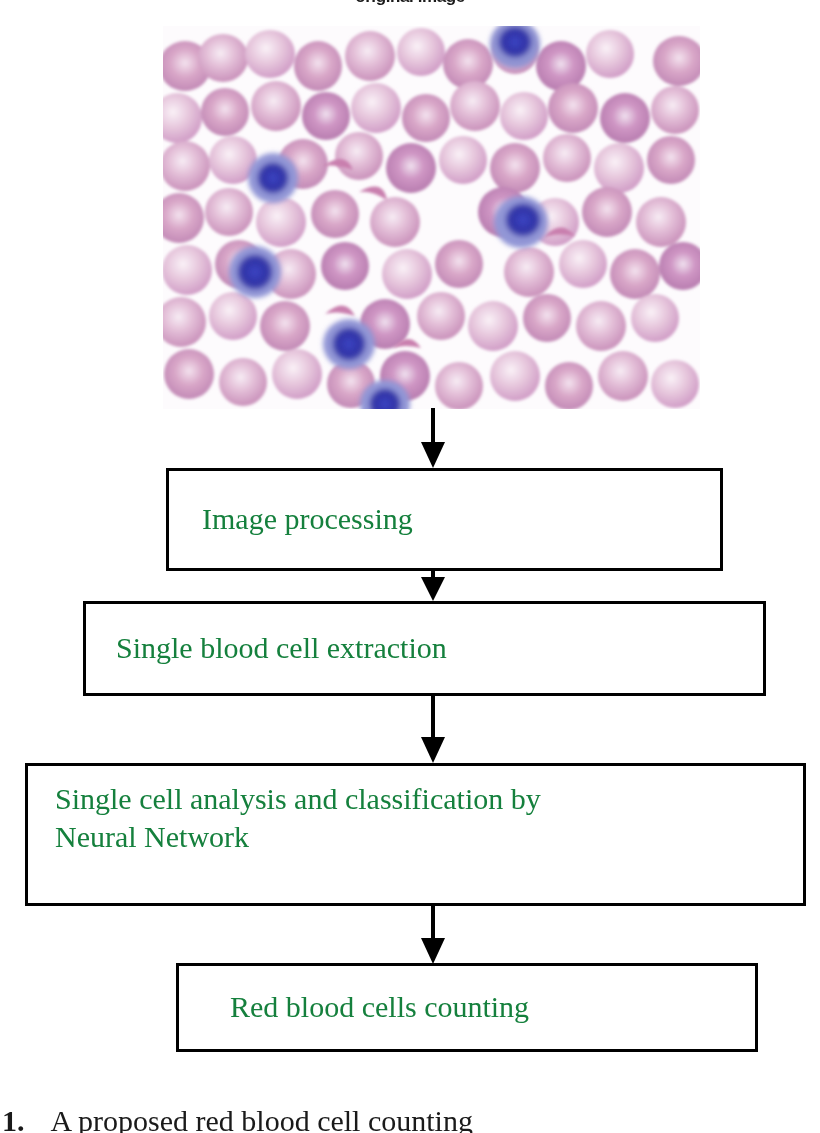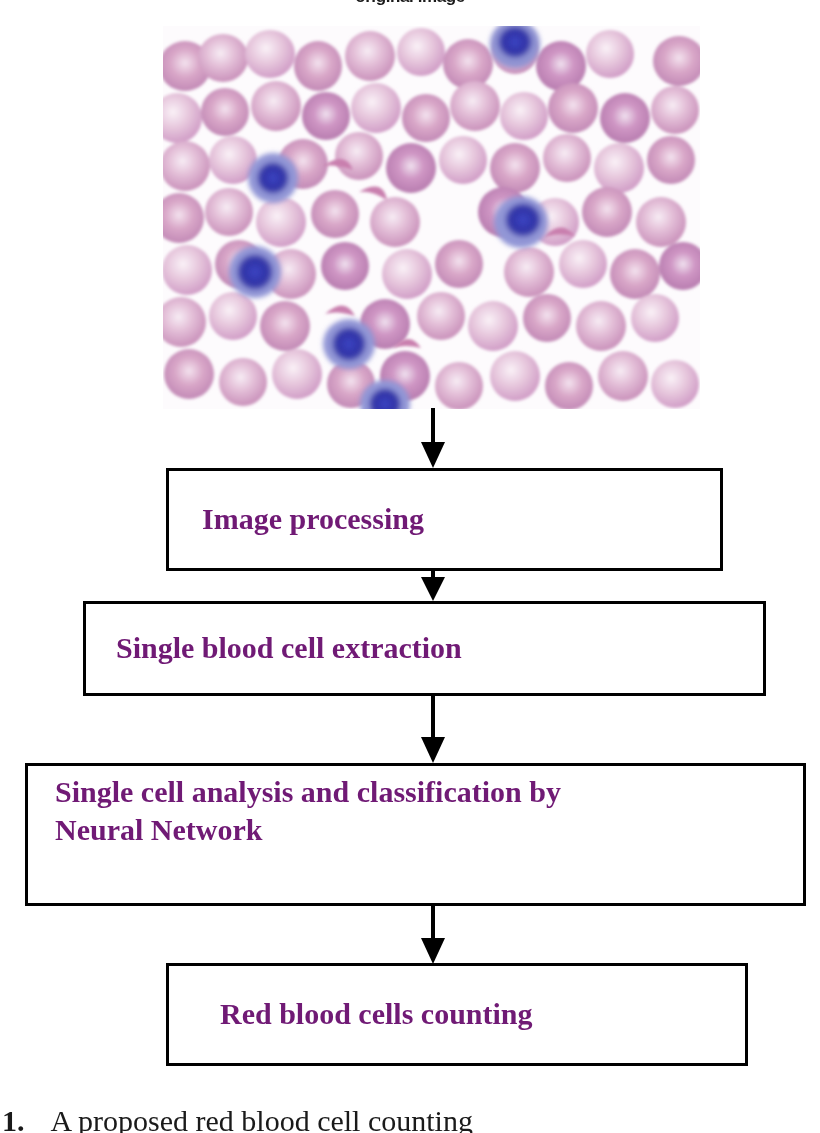--- a/index.html
+++ b/index.html
@@ -48,35 +48,34 @@
     position: absolute;
     box-sizing: border-box;
     border: 3px solid #000000;
     background: #ffffff;
     display: flex;
     align-items: center;
   }
   .flow-box .box-text {
     font-size: 30px;
     line-height: 1.28;
-    color: #701a75;
+    color: #15803d;
     white-space: pre-line;
-    font-weight: bold;
   }
 
   #box-1 { left: 166px; top: 468px;  width: 557px; height: 103px; }
   #box-1 .box-text { padding-left: 33px; }
 
   #box-2 { left: 83px;  top: 601px;  width: 683px; height: 95px; text-align: center; }
   #box-2 .box-text { padding-left: 30px; }
 
   #box-3 { left: 25px;  top: 763px;  width: 781px; height: 143px; align-items: flex-start; }
-  #box-3 .box-text { padding-left: 27px; padding-top: 7px; }
-
-  #box-4 { left: 166px; top: 963px;  width: 582px; height: 103px; }
+  #box-3 .box-text { padding-left: 27px; padding-top: 14px; }
+
+  #box-4 { left: 176px; top: 963px;  width: 582px; height: 89px; }
   #box-4 .box-text { padding-left: 51px; }
 
   
   .arrow {
     position: absolute;
     width: 30px;
   }
   .arrow .shaft {
     position: absolute;
     left: 13px;

